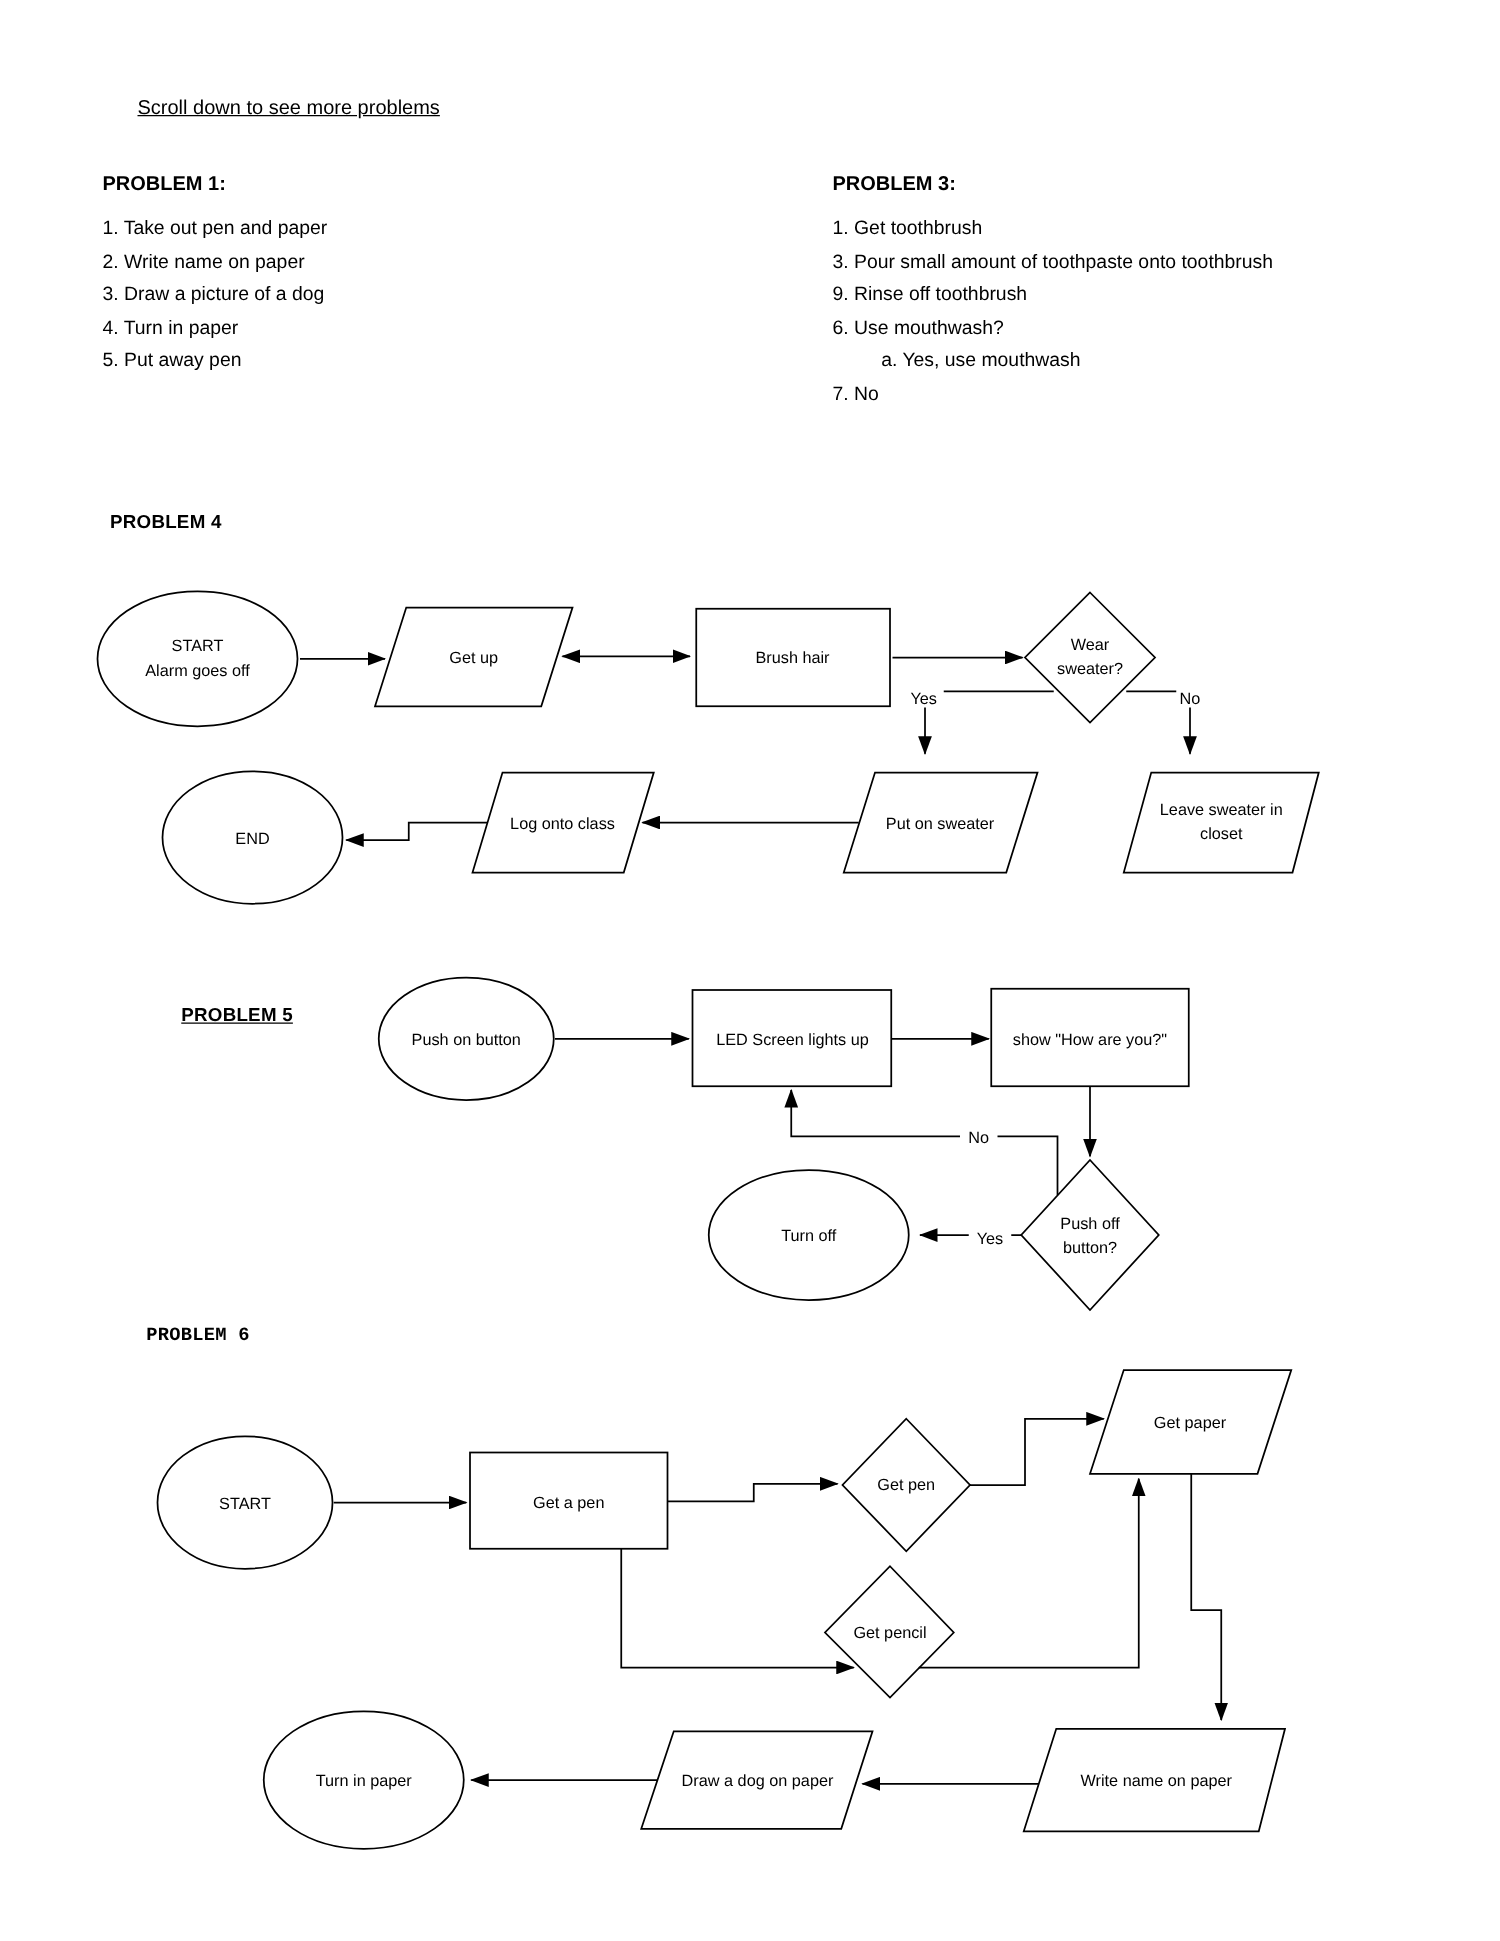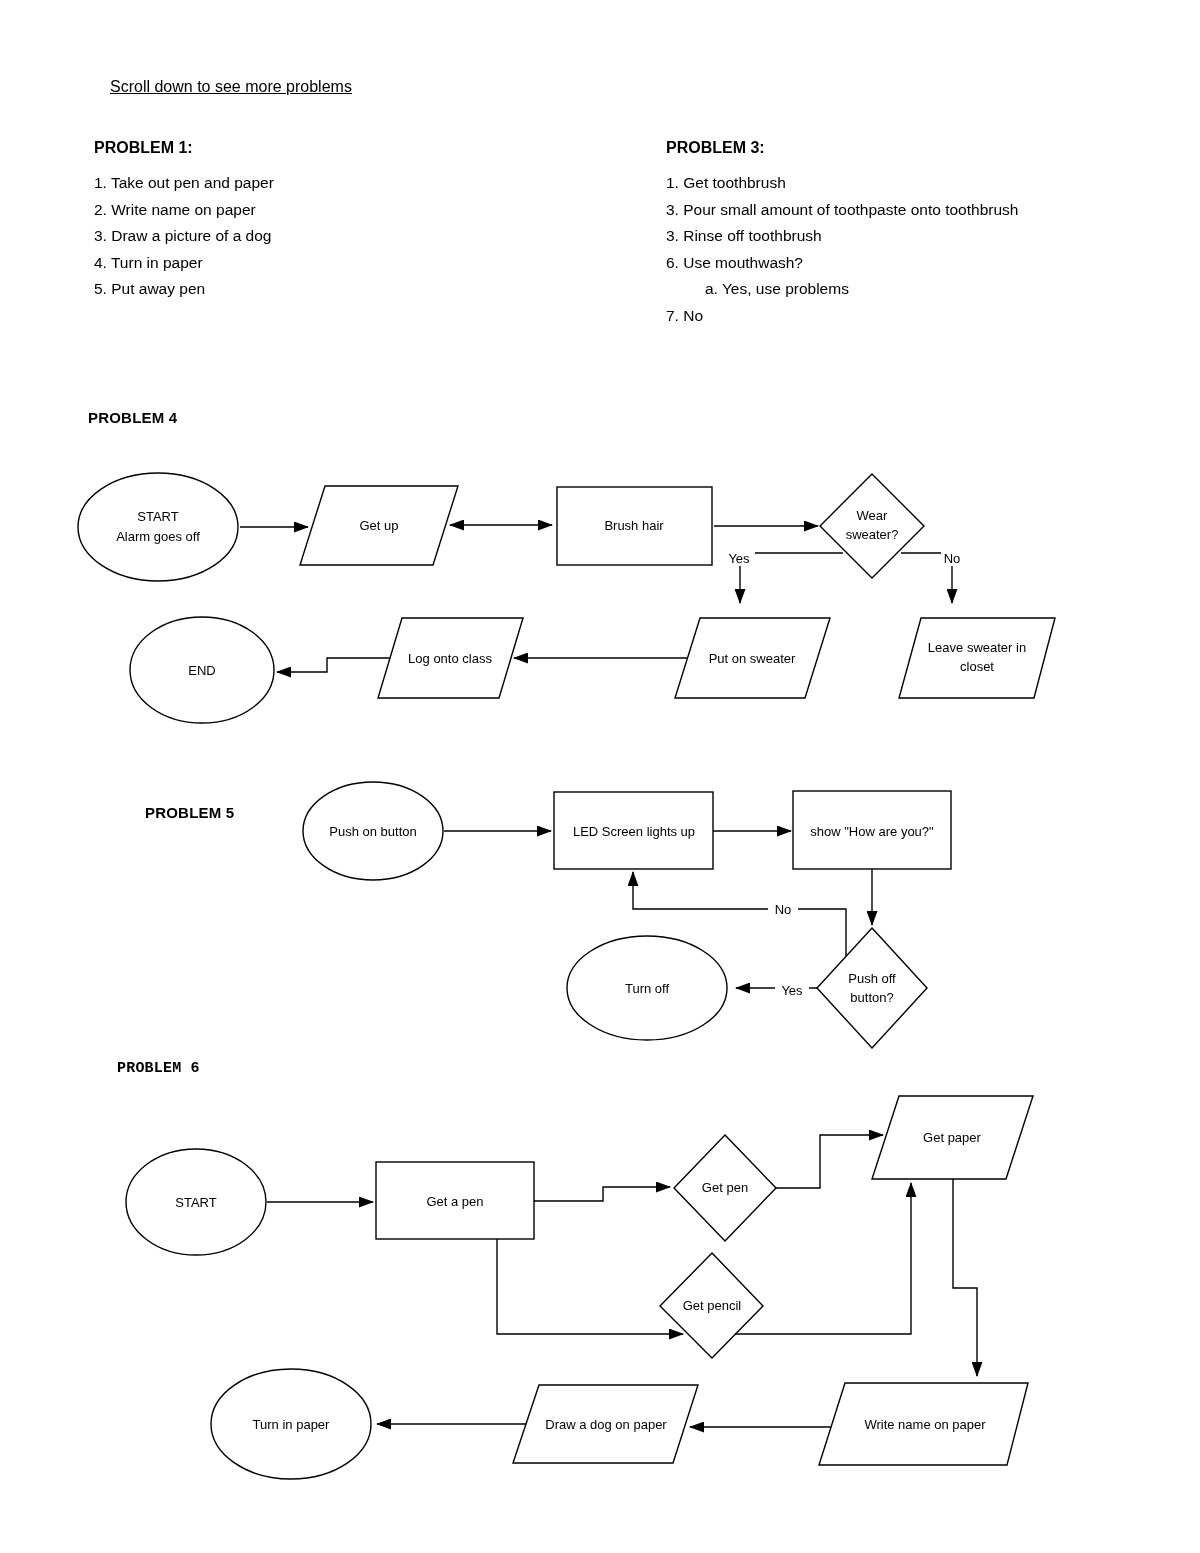--- a/index.html
+++ b/index.html
@@ -26,46 +26,46 @@
   .wire  { fill:none; stroke:#000000; stroke-width:1.4px; }
   .mask  { fill:#ffffff; stroke:none; }
 </style>
 </head>
 <body>
 
 <div class="page">
 
   <div class="abs scroll-note" style="left:110px; top:78px;">Scroll down to see more problems</div>
 
-  <div class="abs" style="left:94px; top:139px;">
+  <div class="abs" style="left:82px; top:139px;">
     <div class="ptitle">PROBLEM 1:</div>
     <div class="plist">
       <div class="pli">1. Take out pen and paper</div>
       <div class="pli">2. Write name on paper</div>
       <div class="pli">3. Draw a picture of a dog</div>
       <div class="pli">4. Turn in paper</div>
       <div class="pli">5. Put away pen</div>
     </div>
   </div>
 
 
   <div class="abs" style="left:666px; top:139px;">
     <div class="ptitle">PROBLEM 3:</div>
     <div class="plist">
       <div class="pli">1. Get toothbrush</div>
       <div class="pli">3. Pour small amount of toothpaste onto toothbrush</div>
-      <div class="pli">3. Rinse off toothbrush</div>
+      <div class="pli">9. Rinse off toothbrush</div>
       <div class="pli">6. Use mouthwash?</div>
-      <div class="pli sub">a. Yes, use problems</div>
+      <div class="pli sub">a. Yes, use mouthwash</div>
       <div class="pli">7. No</div>
     </div>
   </div>
 
   <div class="fctitle" style="left:88px;  top:409px;">PROBLEM 4</div>
-  <div class="fctitle" style="left:145px; top:804px;">PROBLEM 5</div>
+  <div class="fctitle" style="left:145px; top:804px;text-decoration:underline;">PROBLEM 5</div>
   <div class="fctitle" style="left:117px; top:1060px;font-family:Liberation Mono, monospace;">PROBLEM 6</div>
 
   <svg width="1200" height="1553" viewBox="0 0 1200 1553">
     <defs>
       <marker id="ah" markerUnits="userSpaceOnUse" markerWidth="15" markerHeight="11" refX="14" refY="5.5" orient="auto-start-reverse">
         <path d="M0,0 L15,5.5 L0,11 Z" fill="#000"></path>
       </marker>
     </defs>
 
     <g>

